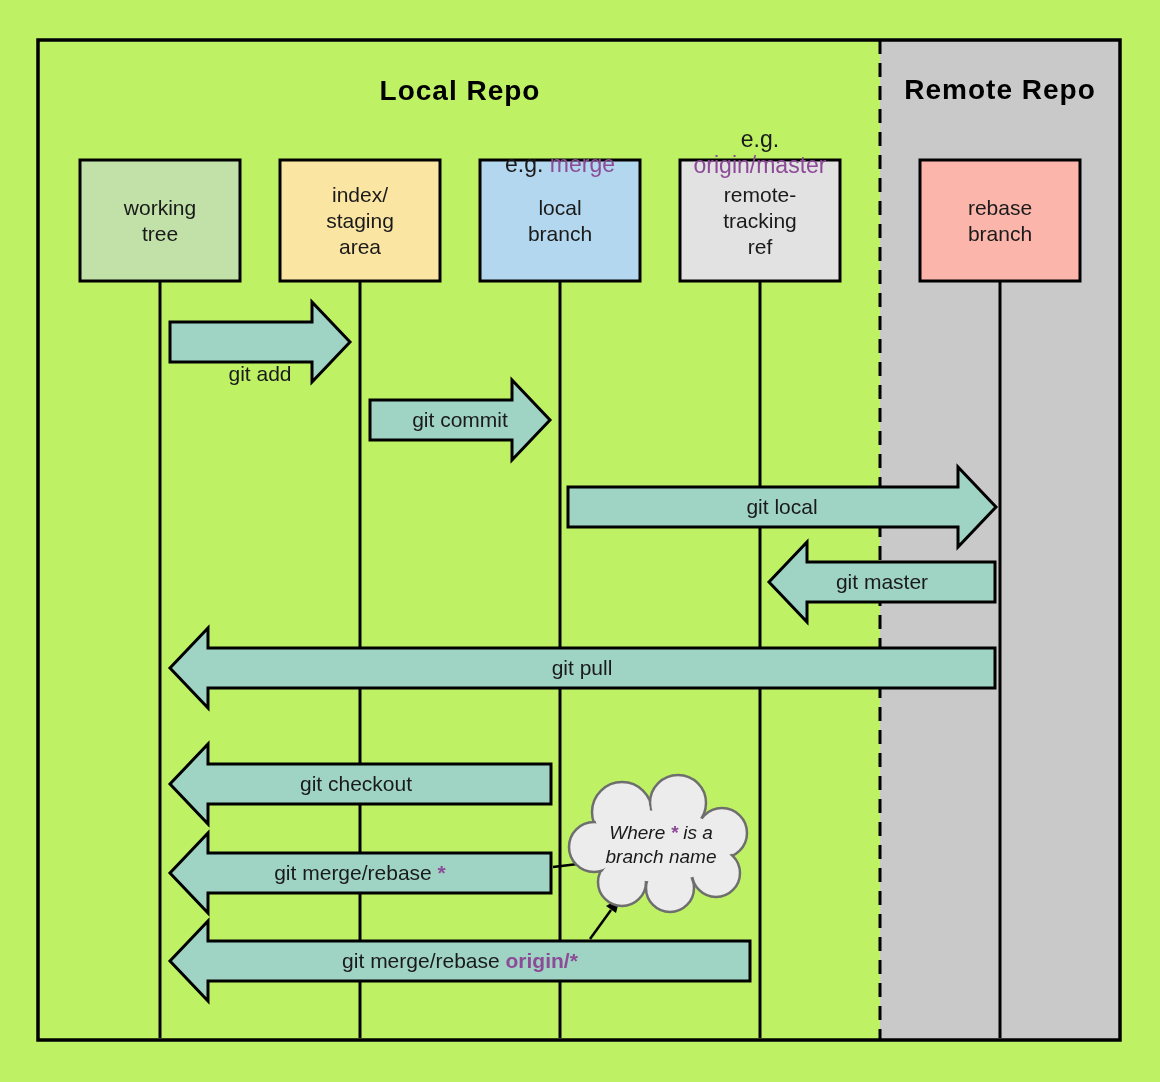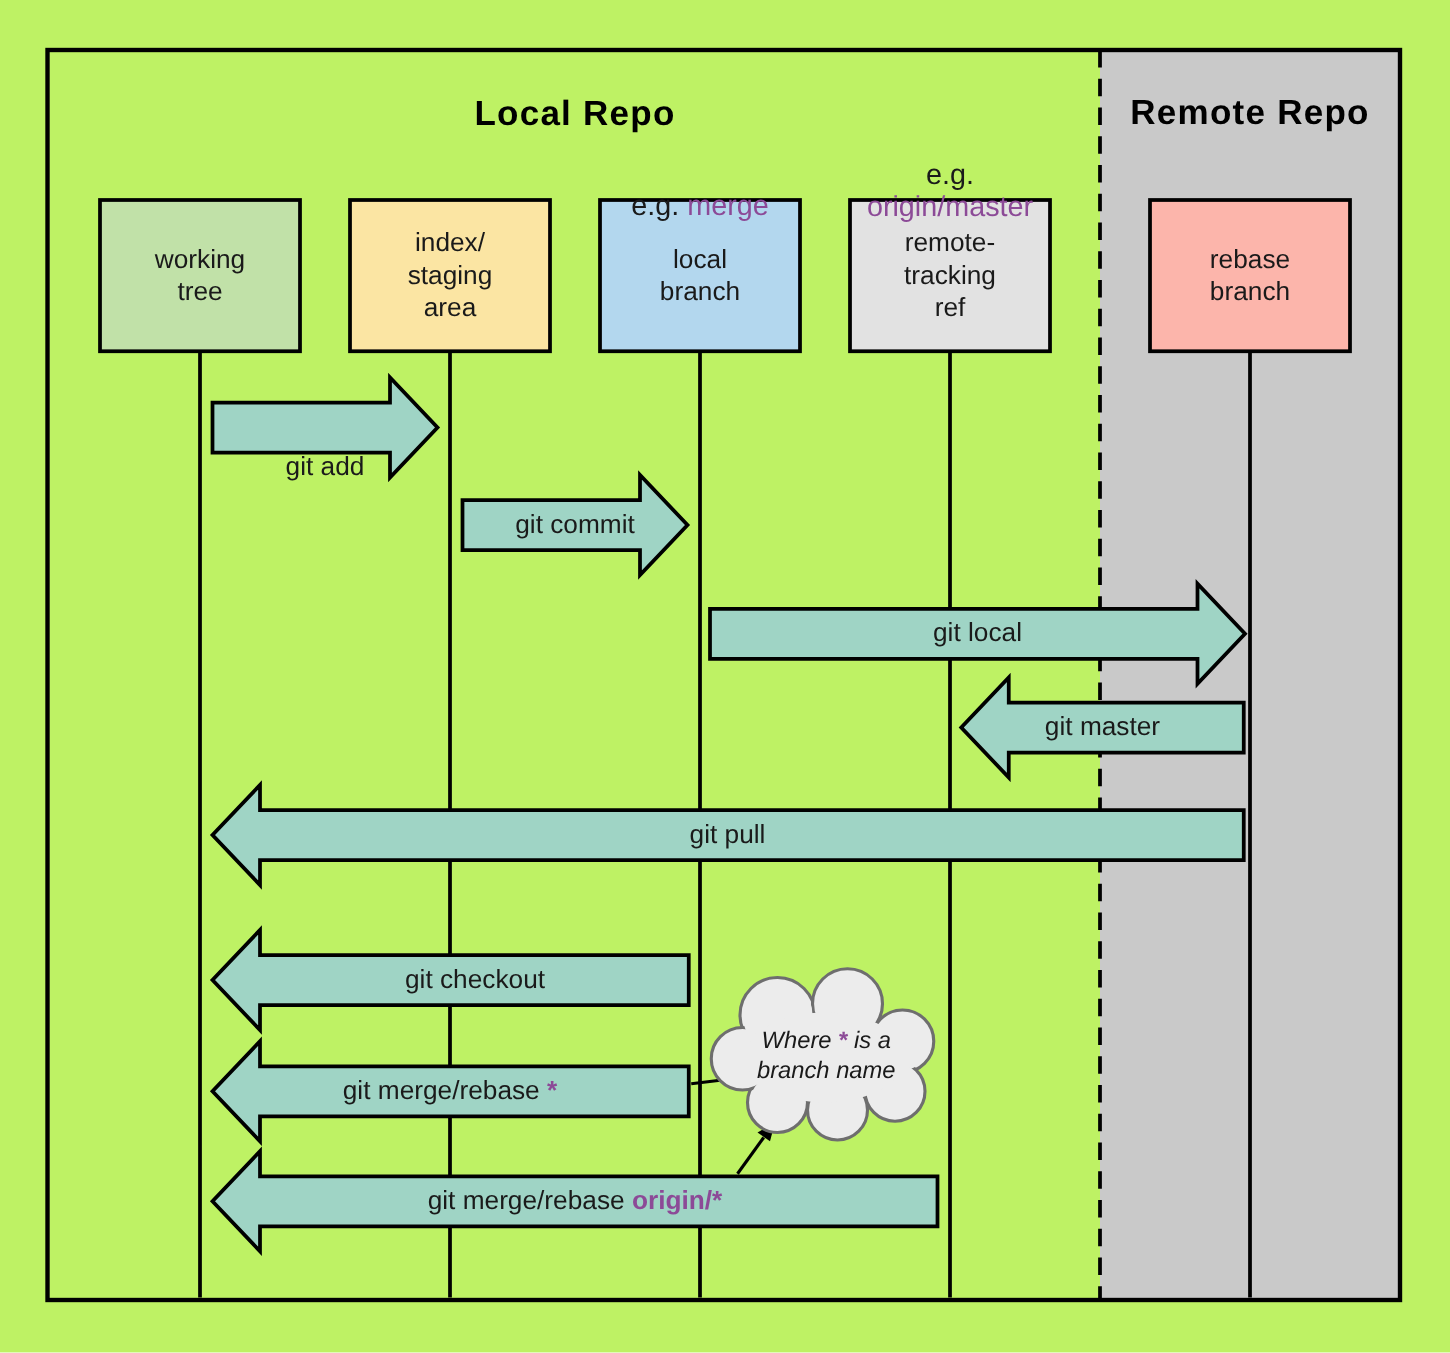--- a/index.html
+++ b/index.html
@@ -94,19 +94,19 @@
 tracking
 ref</div>
   <div class="lbl node-lbl" style="left:1000px;top:221px;">rebase
 branch</div>
 
   <div class="lbl" style="left:260px;top:342px;margin-top:32px;">git add</div>
   <div class="lbl" style="left:460px;top:420px;">git commit</div>
   <div class="lbl" style="left:782px;top:507px;">git local</div>
   <div class="lbl" style="left:882px;top:582px;">git master</div>
   <div class="lbl" style="left:582px;top:668px;">git pull</div>
-  <div class="lbl" style="left:380px;top:784px;">git checkout</div>
+  <div class="lbl" style="left:356px;top:784px;">git checkout</div>
   <div class="lbl" style="left:360px;top:873px;"><span>git merge/rebase </span><span class="purple-bold">*</span></div>
   <div class="lbl cloud-lbl" style="left:661px;top:845px;"><span>Where </span><span class="purple-bold">*</span><span> is a</span><br><span>branch name</span></div>
 
   <div class="lbl" style="left:460px;top:961px;"><span>git merge/rebase </span><span class="purple-bold">origin/*</span></div>
 
 </div>
 
 </body></html>

